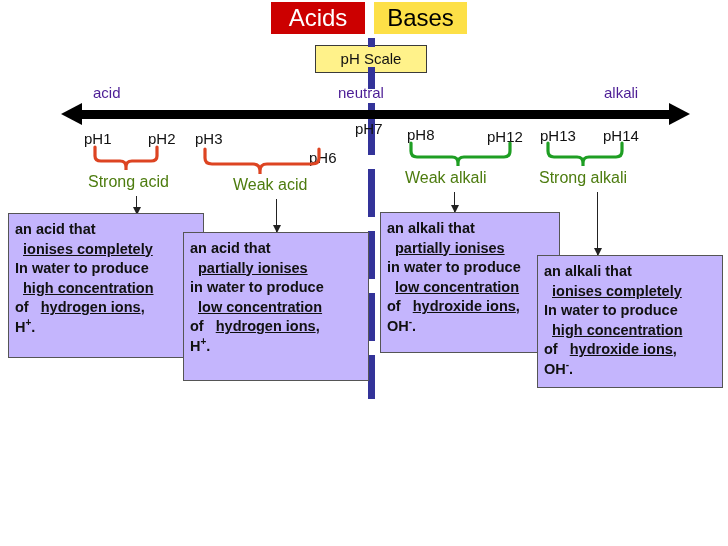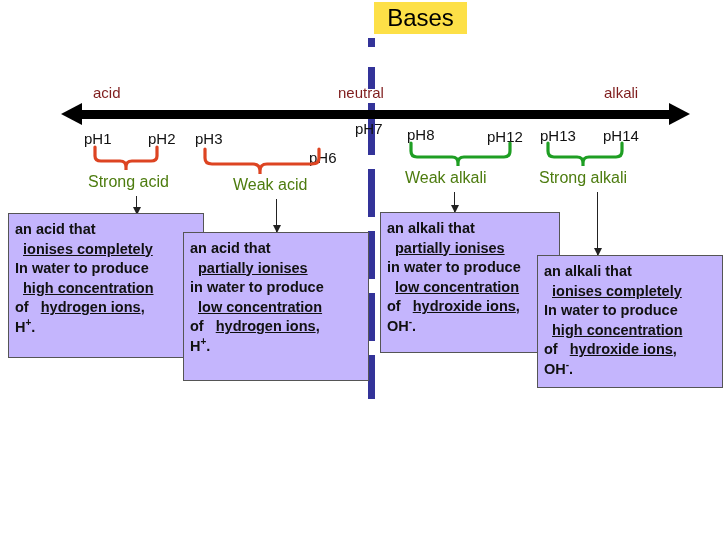--- a/index.html
+++ b/index.html
@@ -67,21 +67,21 @@
   }
   #arrow-right {
     left: 669px; top: 103px;
     border-top: 11px solid transparent;
     border-bottom: 11px solid transparent;
     border-left: 21px solid #000000;
   }
 
   
   .region-label {
-    font-size: 15px; color: #7f1d1d; white-space: nowrap;
+    font-size: 15px; color: #4c1d95; white-space: nowrap;
   }
   #label-acid   { left: 93px;  top: 84px; }
   #label-neutral{ left: 338px; top: 84px; }
   #label-alkali { left: 604px; top: 84px; }
 
   
   .ph-label {
     font-size: 15px; color: #111111; white-space: nowrap;
   }
 
@@ -118,21 +118,23 @@
     border-right: 4px solid transparent;
     border-top: 8px solid #222222;
   }
   svg.brace { position: absolute; overflow: visible; }
 </style>
 </head>
 <body>
 
 <div id="stage">
 
+  <div class="abs" id="acids-chip">Acids</div>
   <div class="abs" id="bases-chip">Bases</div>
+  <div class="abs" id="ph-scale-chip">pH Scale</div>
 
   <div class="abs" id="neutral-line">
     <i style="height:9px;margin-top:0px;"></i>
     <i style="height:22px;margin-top:20px;"></i>
     <i style="height:52px;margin-top:14px;"></i>
     <i style="height:48px;margin-top:14px;"></i>
     <i style="height:48px;margin-top:14px;"></i>
     <i style="height:48px;margin-top:14px;"></i>
     <i style="height:44px;margin-top:14px;"></i>
   </div>

